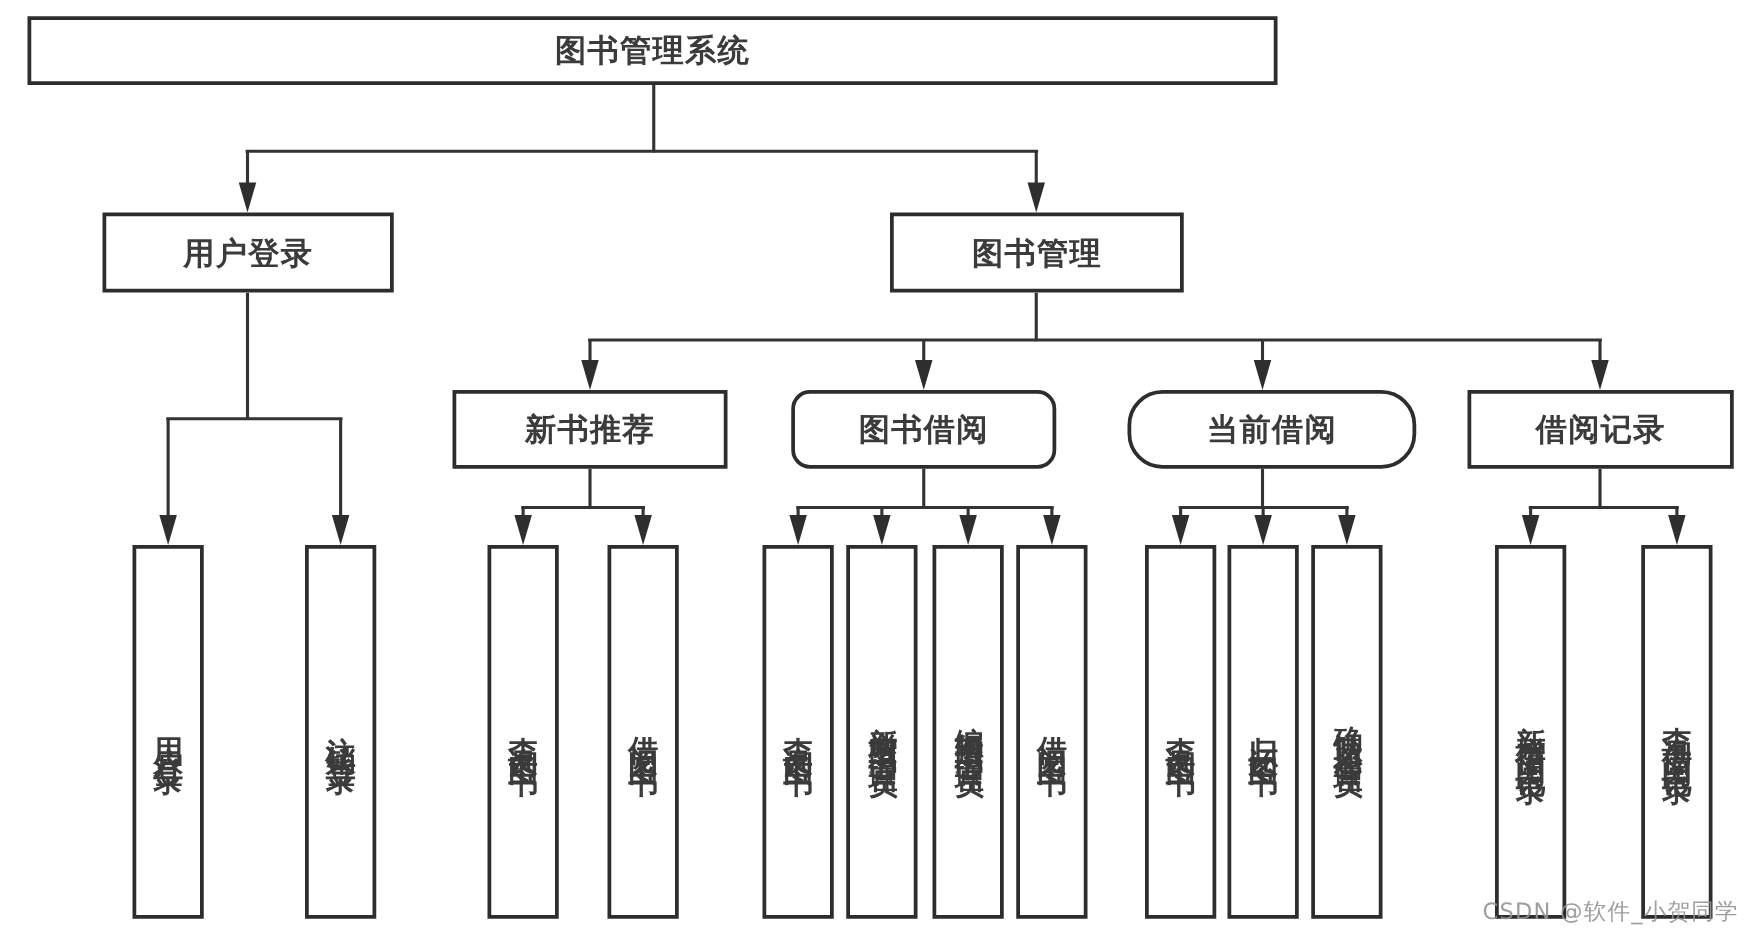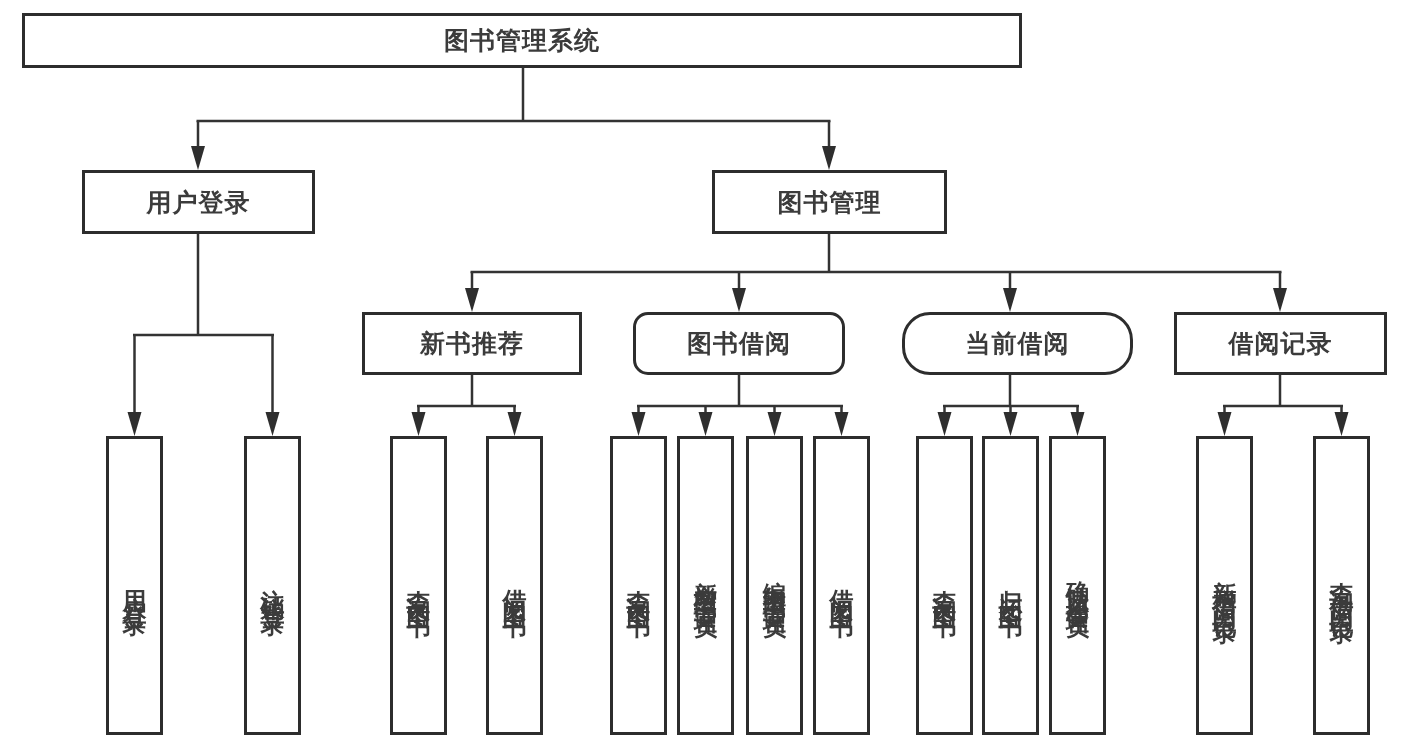--- a/index.html
+++ b/index.html
@@ -165,14 +165,15 @@
   <div class="node leaf pitch-small" style="left:746px; top:436px; width:57px; height:299px;">编辑图书（管理员）</div>
   <div class="node leaf" style="left:813px; top:436px; width:57px; height:299px;">借阅图书</div>
 
   <div class="node leaf" style="left:916px; top:436px; width:57px; height:299px;">查询图书</div>
   <div class="node leaf" style="left:982px; top:436px; width:57px; height:299px;">归还图书</div>
   <div class="node leaf pitch-small" style="left:1049px; top:436px; width:57px; height:299px;">确认归还（管理员）</div>
 
   <div class="node leaf" style="left:1196px; top:436px; width:57px; height:299px;">新增借阅记录</div>
   <div class="node leaf" style="left:1313px; top:436px; width:57px; height:299px;">查询借阅记录</div>
 
+  <div class="watermark">CSDN @软件_小贺同学</div>
 
 </div>
 
 </body></html>

